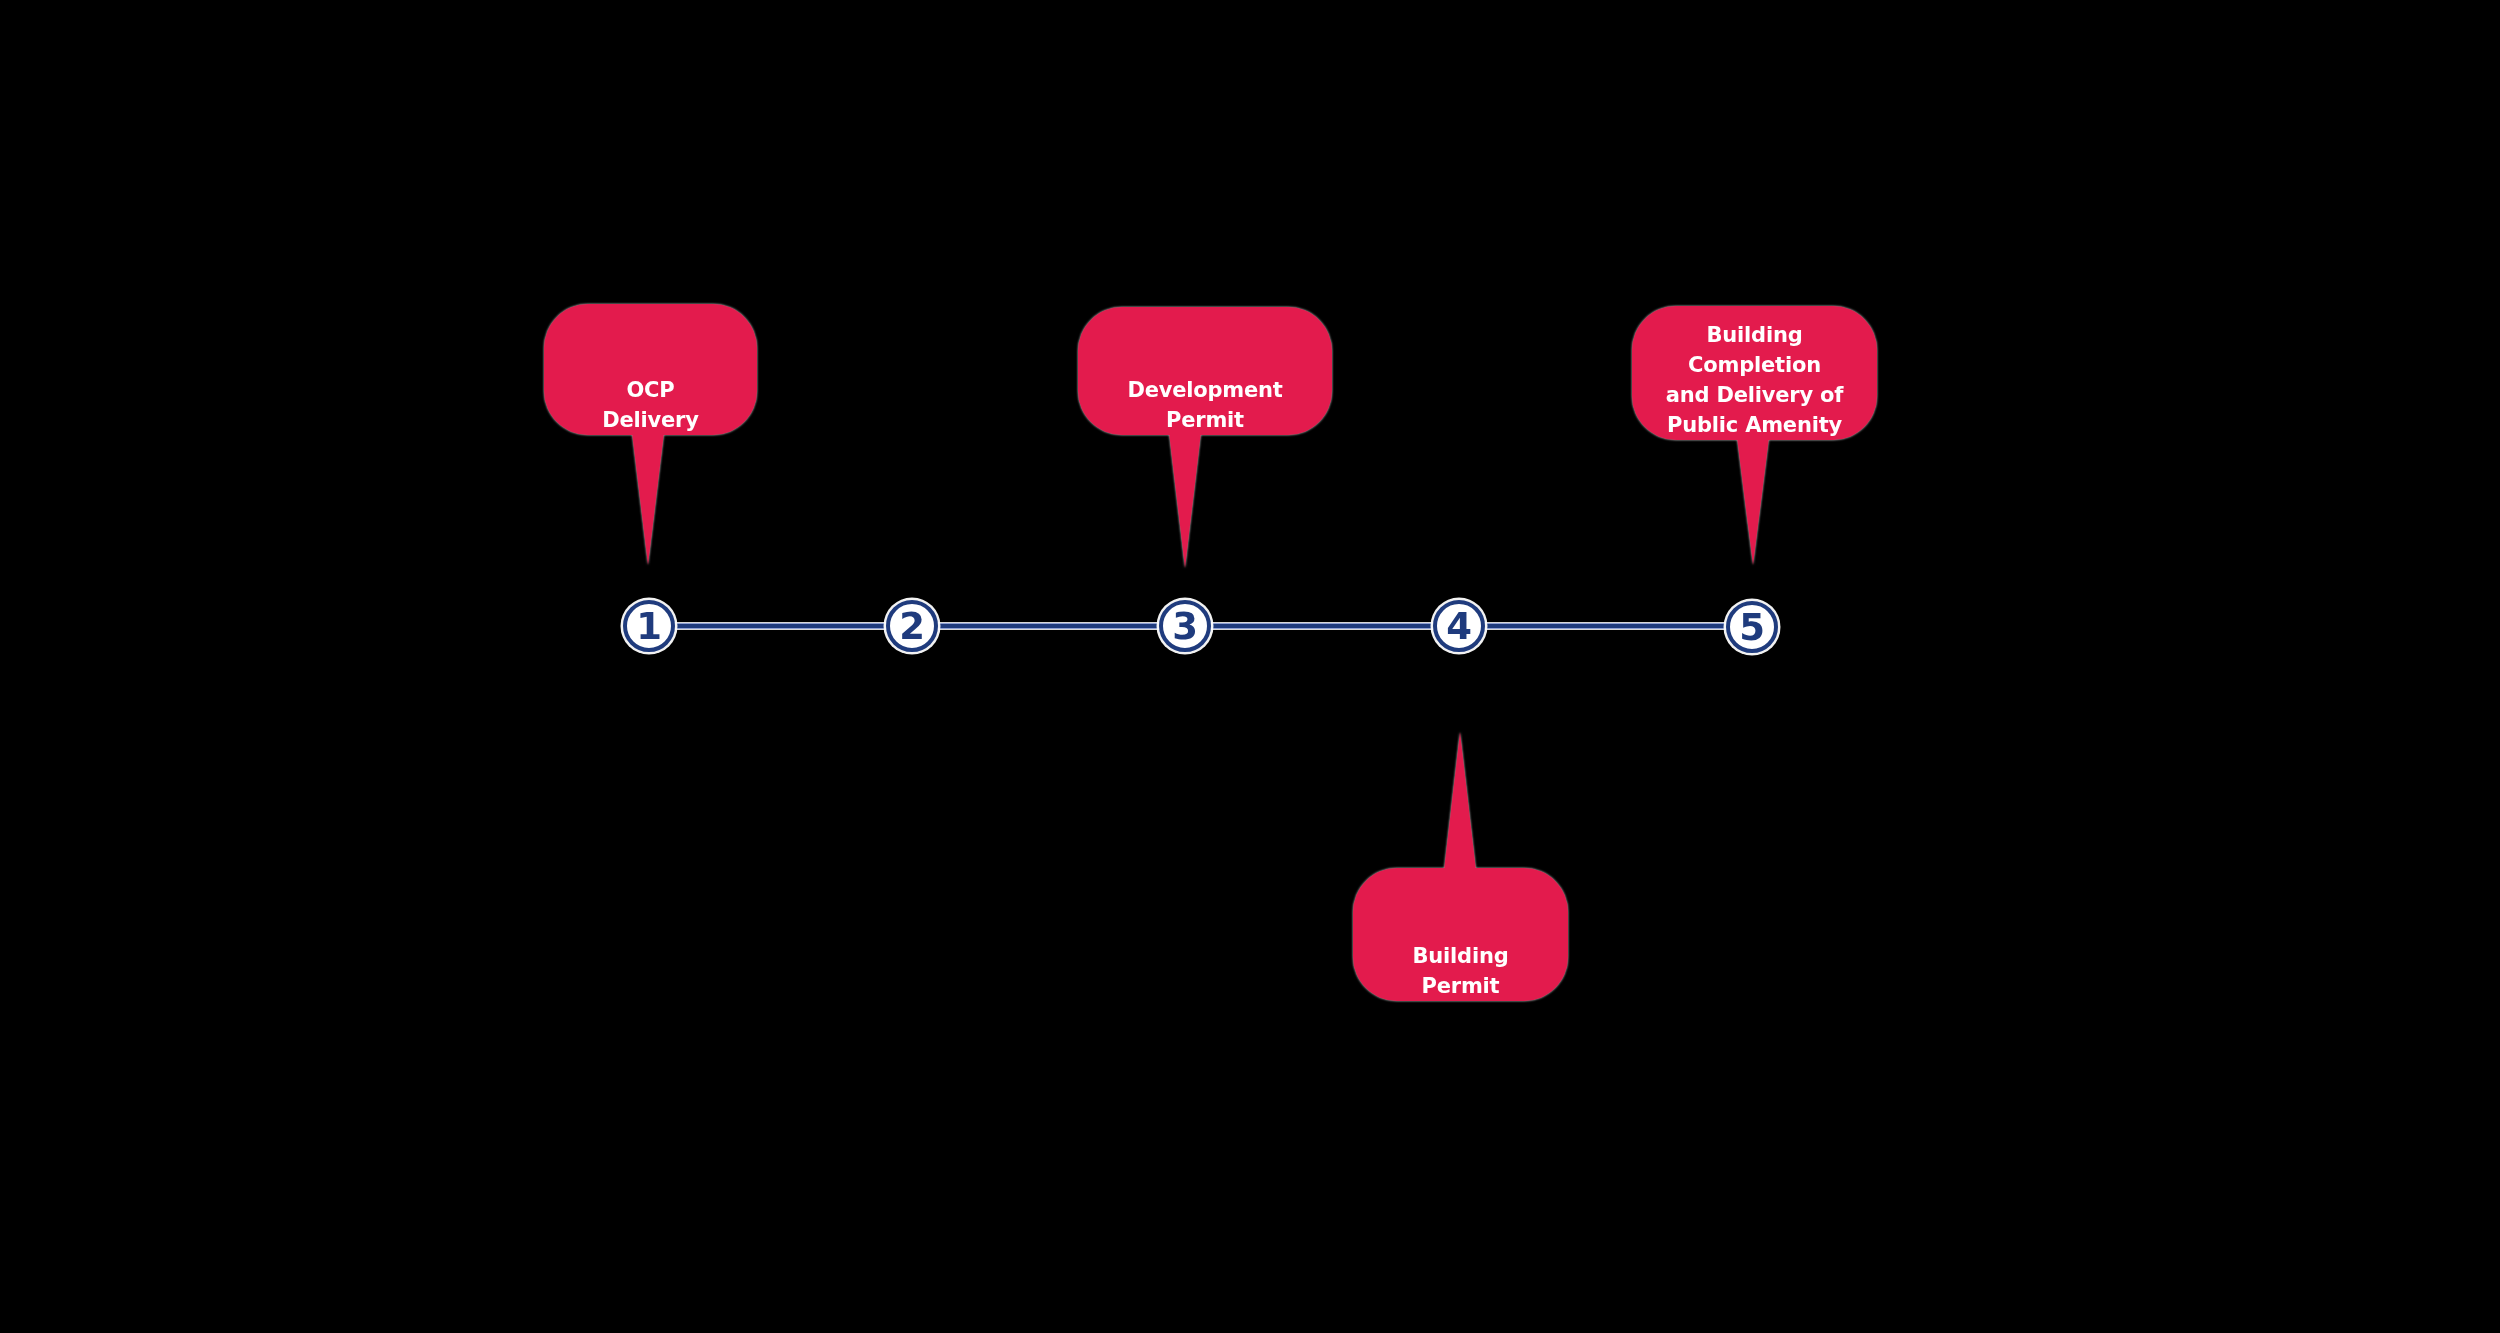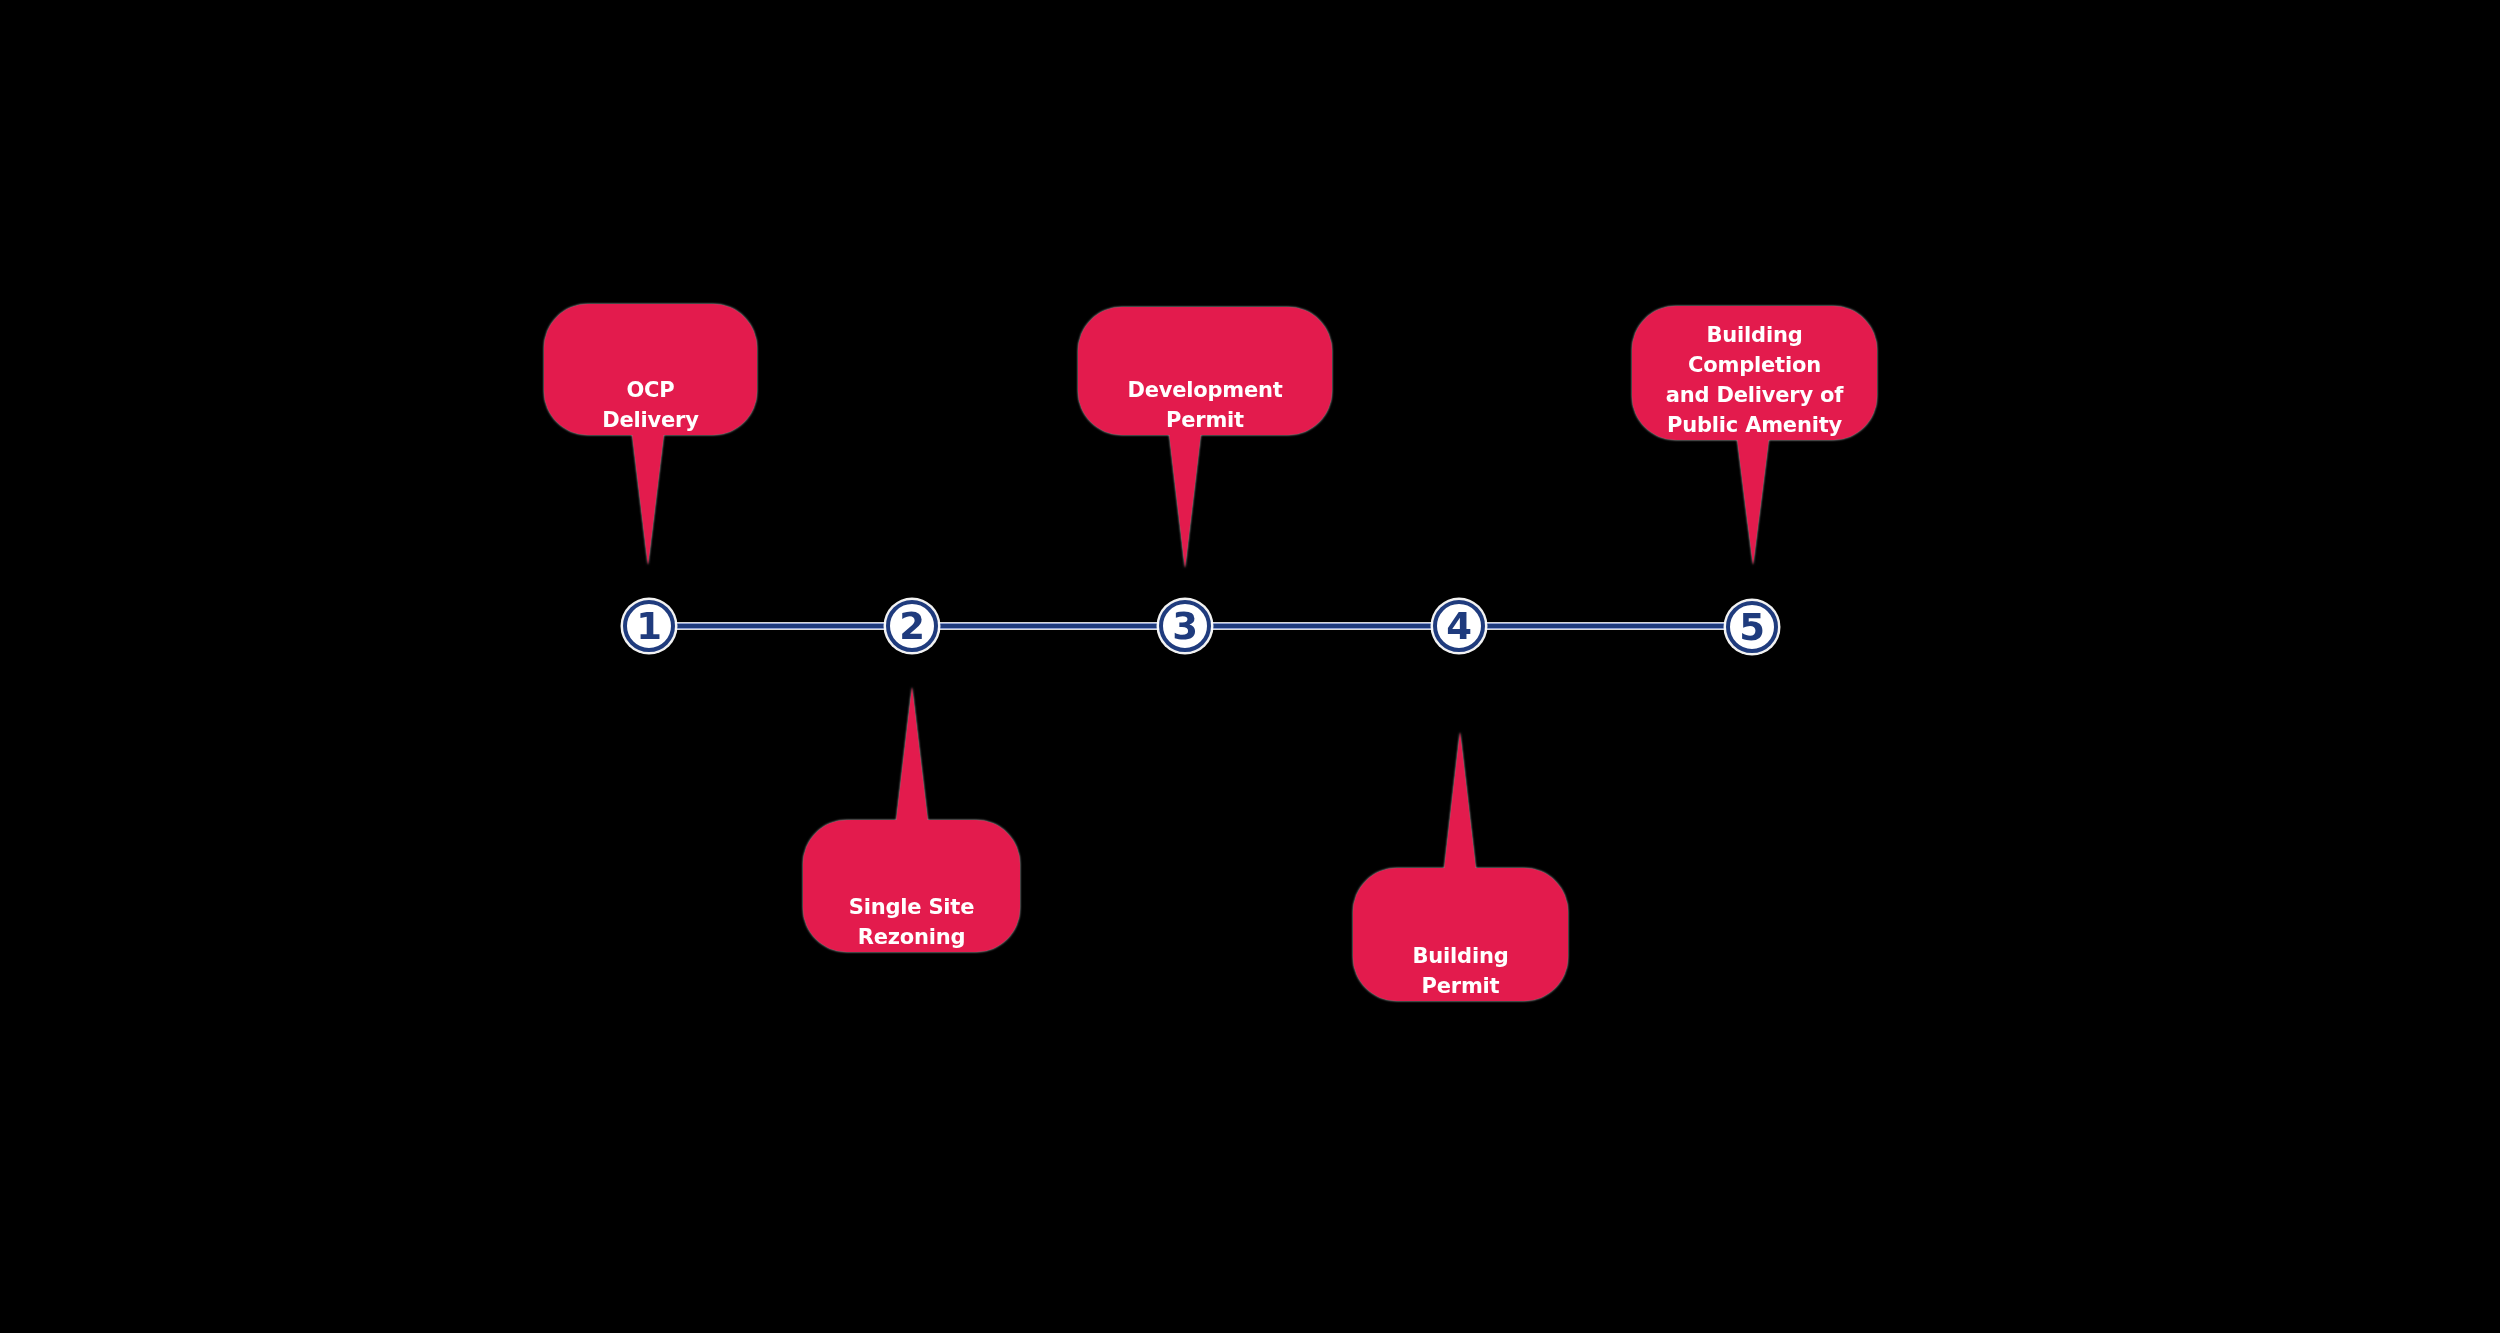--- a/index.html
+++ b/index.html
@@ -84,27 +84,20 @@
   <div class="timeline-line"></div>
 
   <div class="callout co1">
     <div class="tail down"></div>
     <div class="bubble">
       <span>OCP
 Delivery</span>
     </div>
   </div>
 
-  <div class="callout co2">
-    <div class="tail up"></div>
-    <div class="bubble">
-      <span>Single Site
-Rezoning</span>
-    </div>
-  </div>
 
   <div class="callout co3">
     <div class="tail down"></div>
     <div class="bubble">
       <span>Development
 Permit</span>
     </div>
   </div>
 
   <div class="callout co4">

